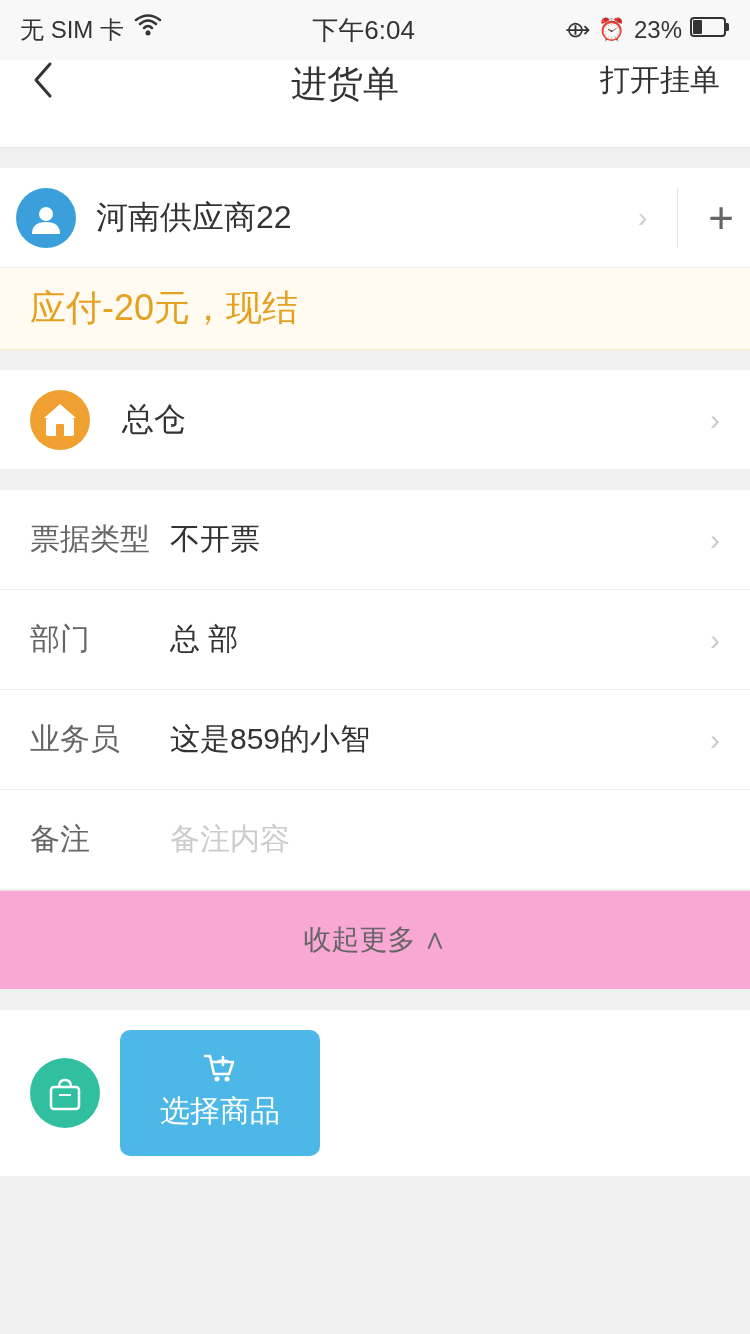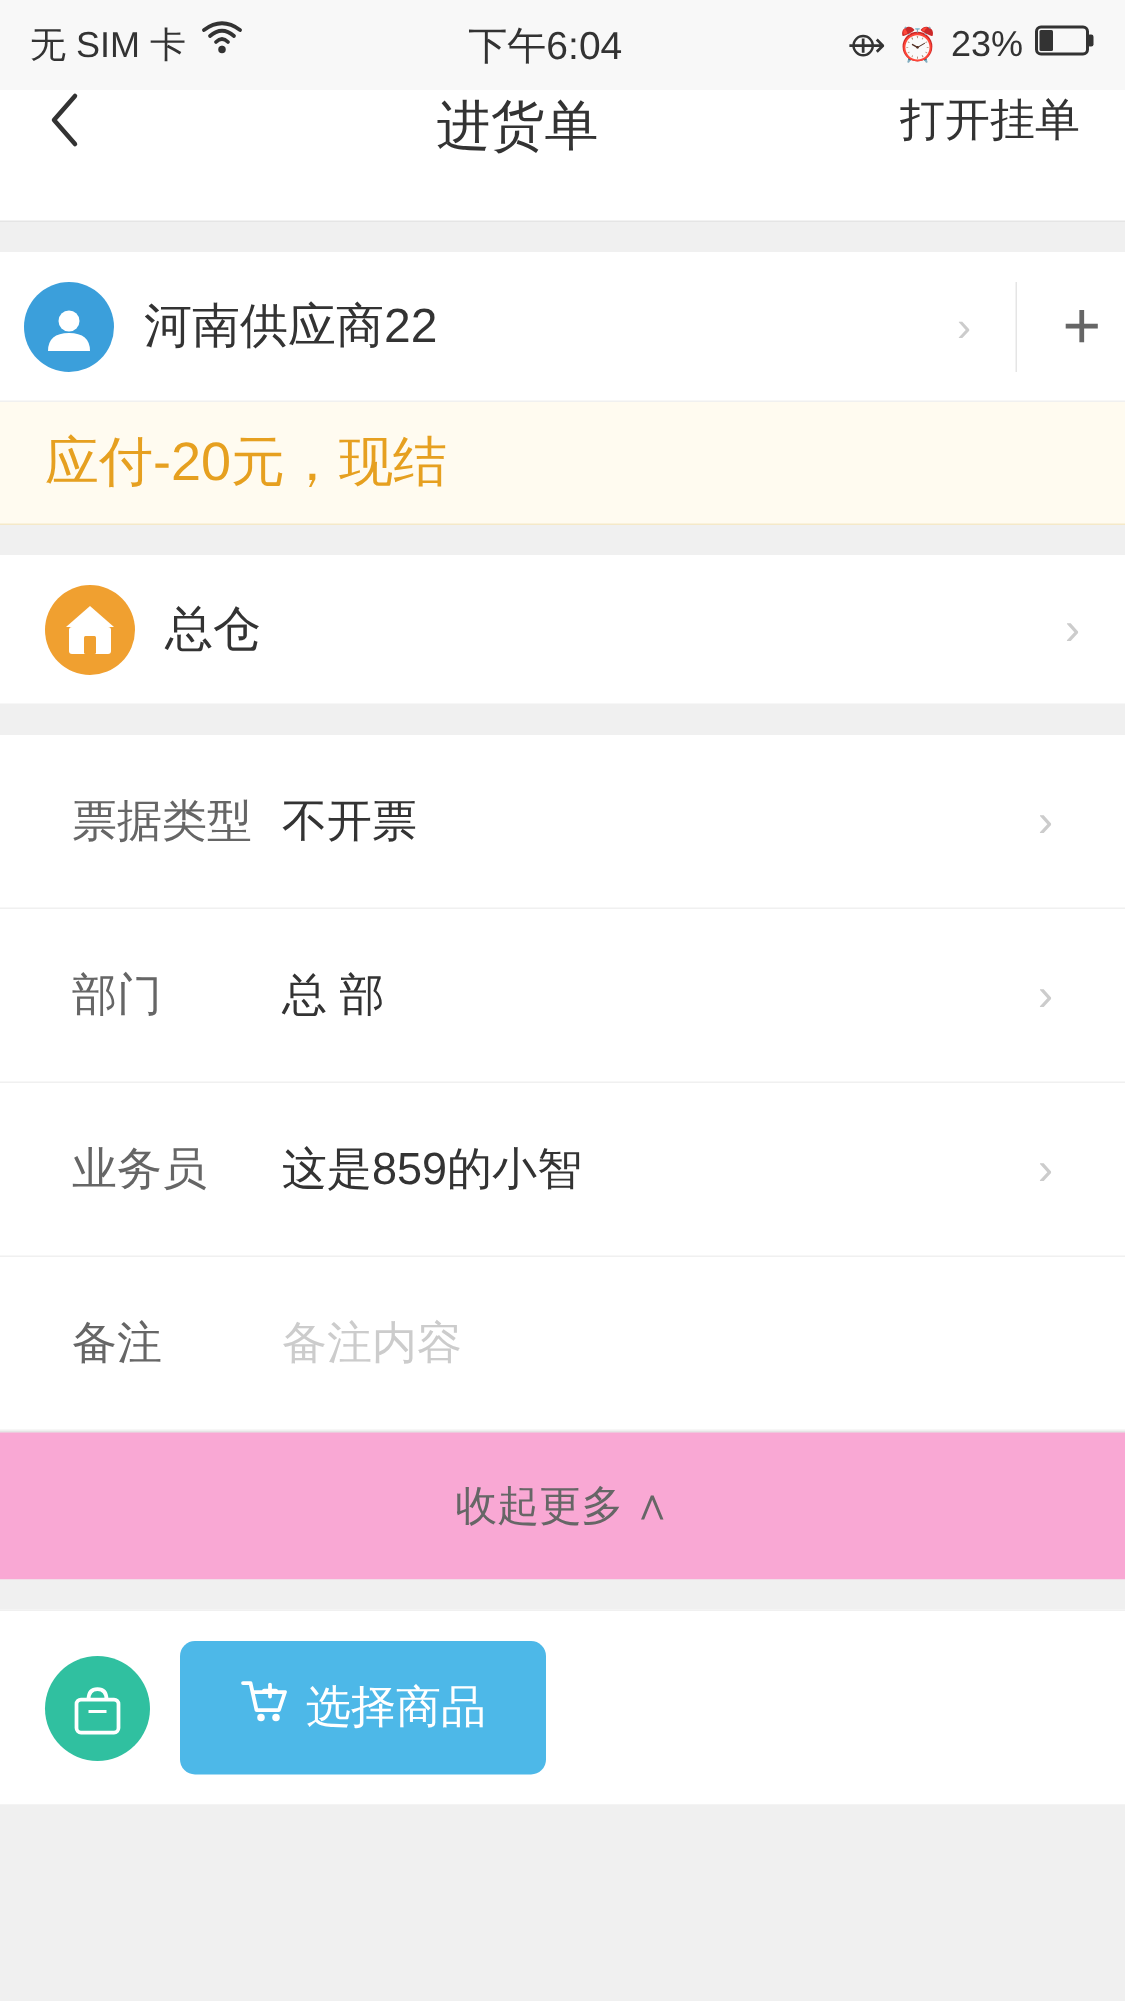--- a/index.html
+++ b/index.html
@@ -127,20 +127,21 @@
     }
 
     
     .warehouse-section {
       background: #fff;
       display: flex;
       align-items: center;
       padding: 0 30px;
       height: 100px;
       border-bottom: 1px solid #f0f0f0;
+      gap: 12px;
     }
     .warehouse-icon {
       width: 60px;
       height: 60px;
       border-radius: 50%;
       background: #f0a030;
       display: flex;
       align-items: center;
       justify-content: center;
       margin-right: 20px;
@@ -157,22 +158,22 @@
     }
 
     
     .form-section {
       background: #fff;
       margin-top: 0;
     }
     .form-row {
       display: flex;
       align-items: center;
-      padding: 0 48px;
-      height: 116px;
+      padding: 0 30px;
+      height: 100px;
       border-bottom: 1px solid #f0f0f0;
       cursor: pointer;
     }
     .form-label {
       font-size: 30px;
       color: #666;
       width: 130px;
       flex-shrink: 0;
     }
     .form-value {
@@ -222,22 +223,23 @@
       color: #333;
     }
     .select-product-btn {
       background: #4db8e8;
       color: #fff;
       font-size: 30px;
       padding: 24px 40px;
       border-radius: 10px;
       display: flex;
       align-items: center;
-      gap: 10px;
-      cursor: pointer;
+      gap: 0;
+      cursor: pointer;
+      flex-direction: column;
     }
     .select-product-btn .cart-icon {
       font-size: 28px;
     }
 
     
     .lower-gray {
       background: #f0f0f0;
       flex: 1;
       min-height: 280px;

